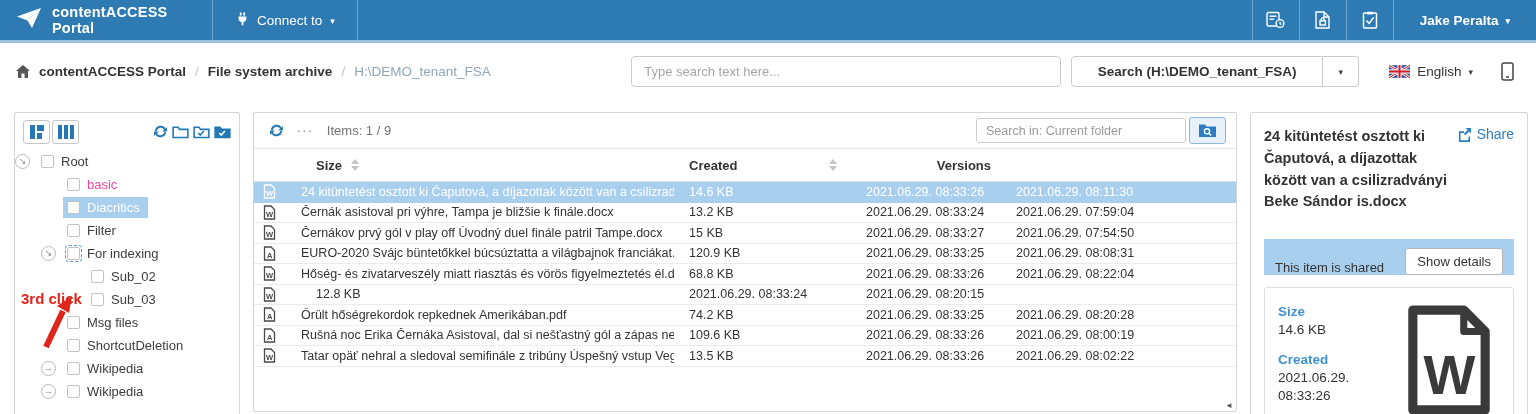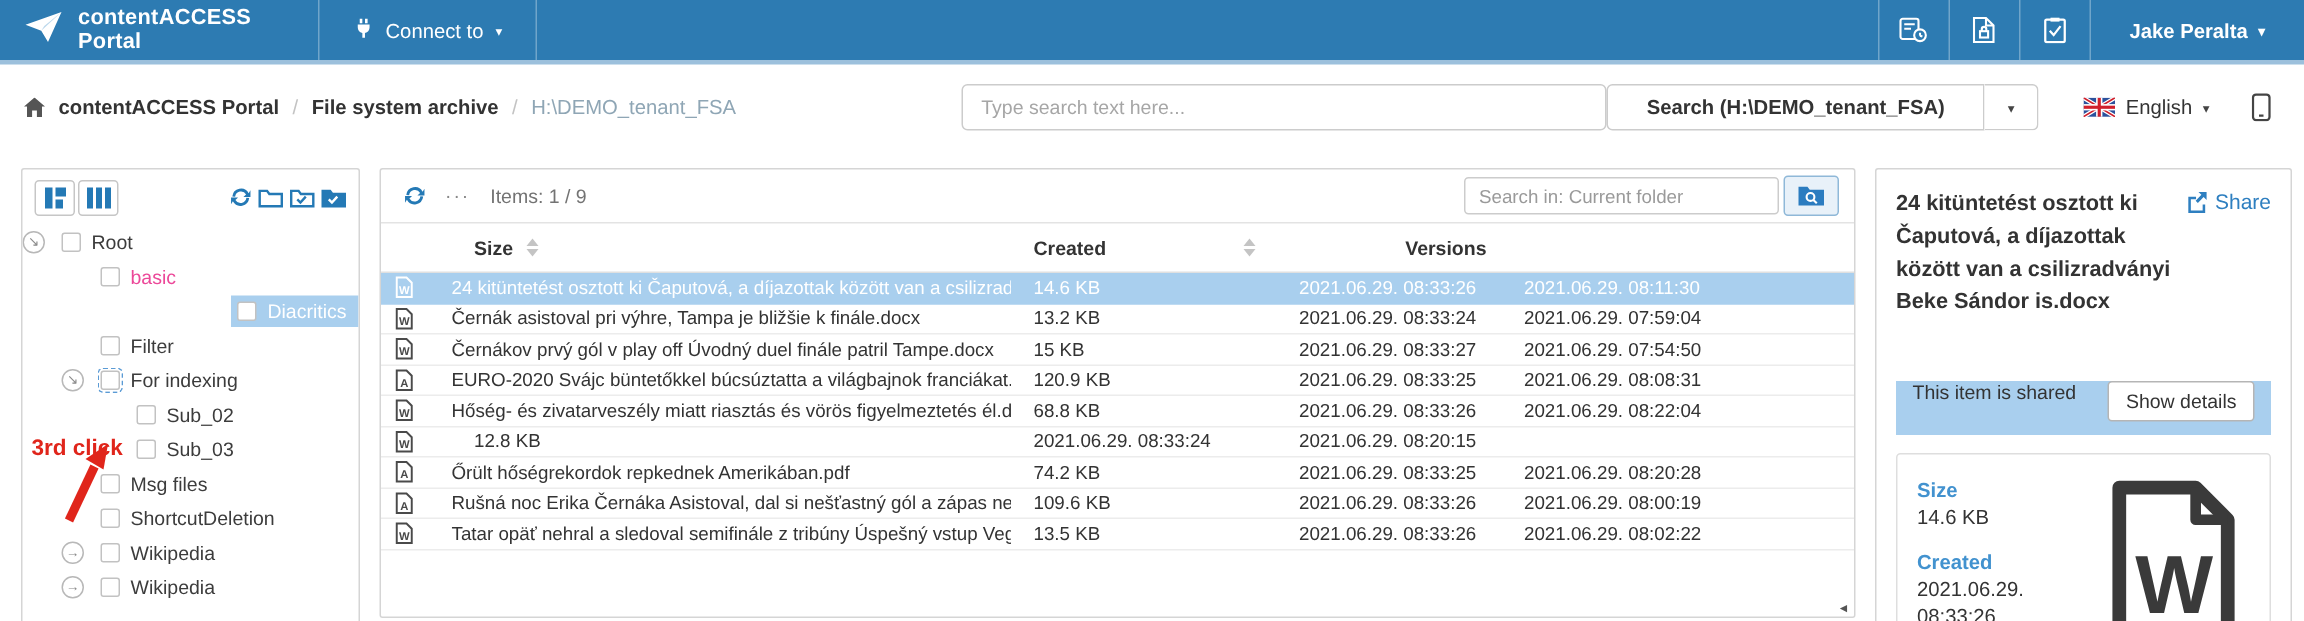--- a/index.html
+++ b/index.html
@@ -102,21 +102,21 @@
   .cell-title { overflow:hidden; white-space:nowrap; }
   .cell-pl { padding-left:15px; overflow:hidden; white-space:nowrap; }
   .hscroll-arrow { position:absolute; bottom:1px; right:3px; font-size:8px; color:#555; cursor:pointer; }
 
   
   .details-panel { width:278px; height:340px; padding:13px 13px; flex:none; overflow:hidden; }
   .dp-header { display:flex; align-items:flex-start; }
   .dp-title { font-size:14.5px; font-weight:bold; color:#333; line-height:1.5; width:204px; }
   .share-link { margin-left:auto; color:#2e7fc0; font-size:14px; display:flex; align-items:center;
     gap:5px; cursor:pointer; white-space:nowrap; }
-  .shared-banner { margin-top:41px; height:36px; background:#a9cfee; display:flex; align-items:flex-start;
+  .shared-banner { margin-top:26px; height:36px; background:#a9cfee; display:flex; align-items:flex-end;
     padding:0 11px; font-size:13px; color:#333; }
   .show-details-btn { margin-left:auto; background:#fff; border:1px solid #b5b5b5; border-radius:3px;
     padding:5px 11px; font-size:13px; color:#333; cursor:pointer; font-family:inherit; }
   .dp-card { margin-top:12px; border:1px solid #dedede; border-radius:3px; padding:13px; min-height:175px; }
   .w-icon { float:right; width:103px; height:112px; margin:3px 0 6px 6px; }
   .f-label { color:#4292cf; font-weight:bold; font-size:13.5px; margin-top:13px; }
   .f-label:first-child { margin-top:3px; }
   .f-value { font-size:13.5px; color:#333; margin-top:2px; line-height:1.35; }
 </style>
 </head>
@@ -181,21 +181,21 @@
           <path d="M7 0l7 6h-2v7H8.6V8.6H5.4V13H2V6H0z"></path>
         </svg>
     </span>
     <span class="crumb">contentACCESS Portal</span>
     <span class="sep">/</span>
     <span class="crumb">File system archive</span>
     <span class="sep">/</span>
     <span class="crumb current">H:\DEMO_tenant_FSA</span>
   </div>
   <input class="search-input" placeholder="Type search text here..." style="">
-  <div class="search-group" style="margin-left:0;">
+  <div class="search-group" style="margin-left:10px;">
     <div class="search-main">Search (H:\DEMO_tenant_FSA)</div>
     <div class="search-caret">
         <span class="caret">▾</span>
       </div>
   </div>
   <div class="lang">
     <span style="display:flex;">
       <svg width="21" height="13" viewBox="0 0 20 12">
           <rect width="20" height="12" fill="#2b519c"></rect>
           <path d="M0 0l20 12M20 0L0 12" stroke="#fff" stroke-width="2.6"></path>
@@ -266,21 +266,21 @@
             <span class="cb"></span>
             <span>Root</span>
           </span>
         </div>
         <div class="tree-row" style="padding-left: 48px;">
           <span class="node dim">
             <span class="cb"></span>
             <span>basic</span>
           </span>
         </div>
-        <div class="tree-row" style="padding-left: 48px; justify-content: flex-end;">
+        <div class="tree-row" style="padding-left: 48px;">
           <span class="node selected">
             <span class="cb"></span>
             <span>Diacritics</span>
           </span>
         </div>
         <div class="tree-row" style="padding-left: 48px;">
           <span class="node">
             <span class="cb"></span>
             <span>Filter</span>
           </span>

